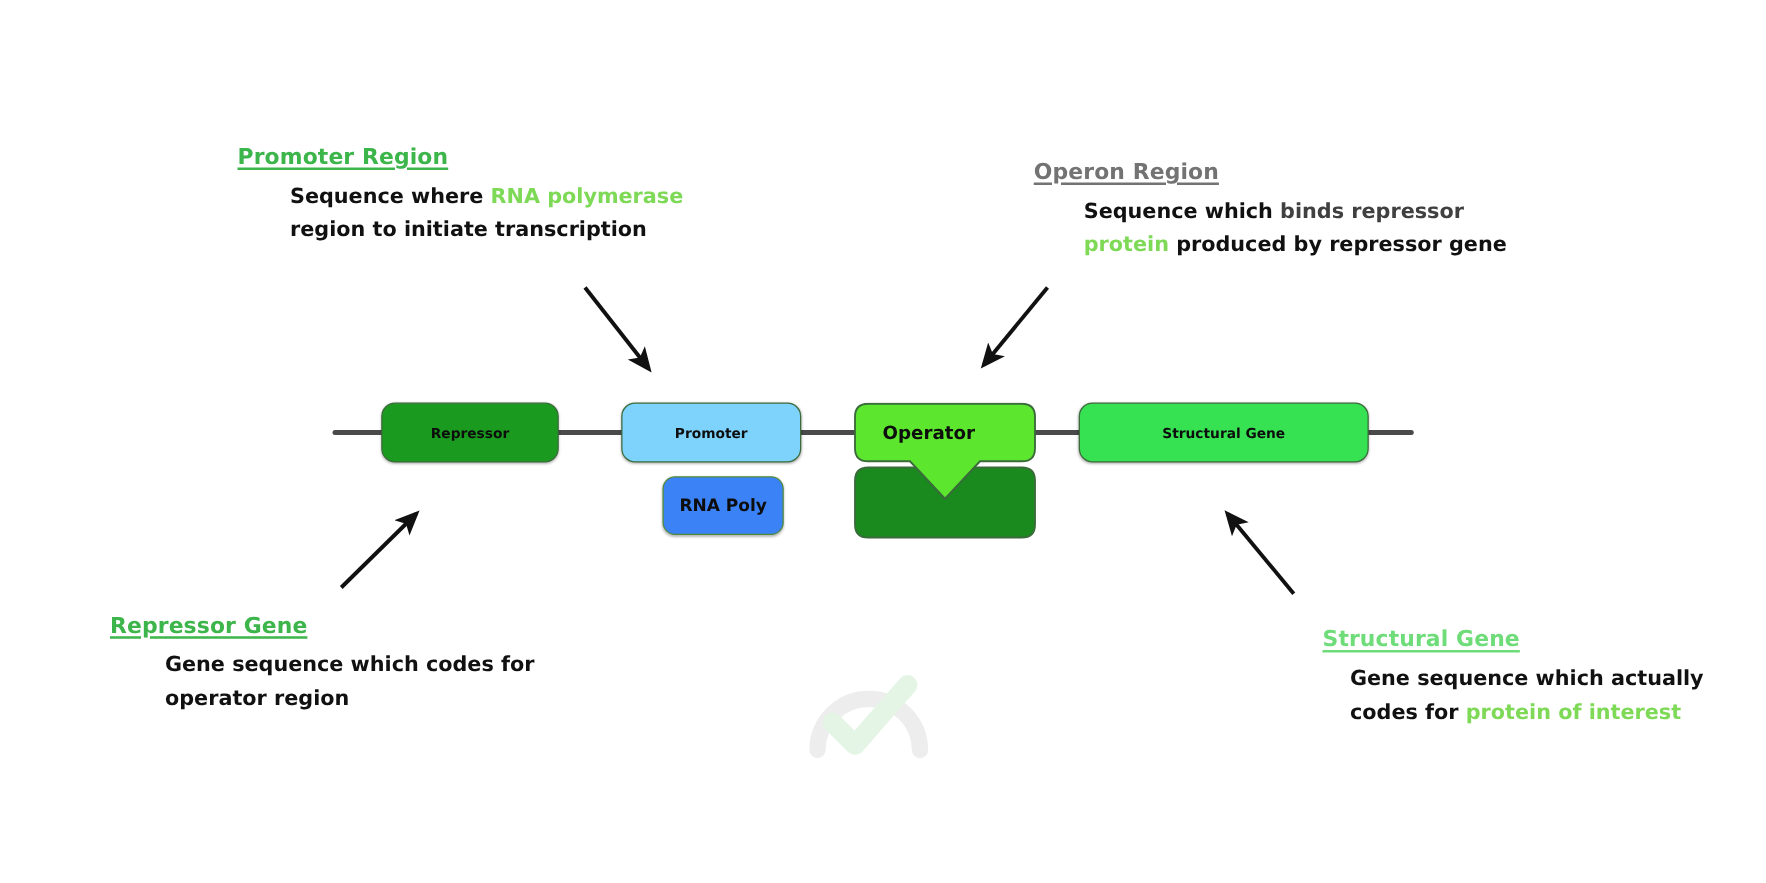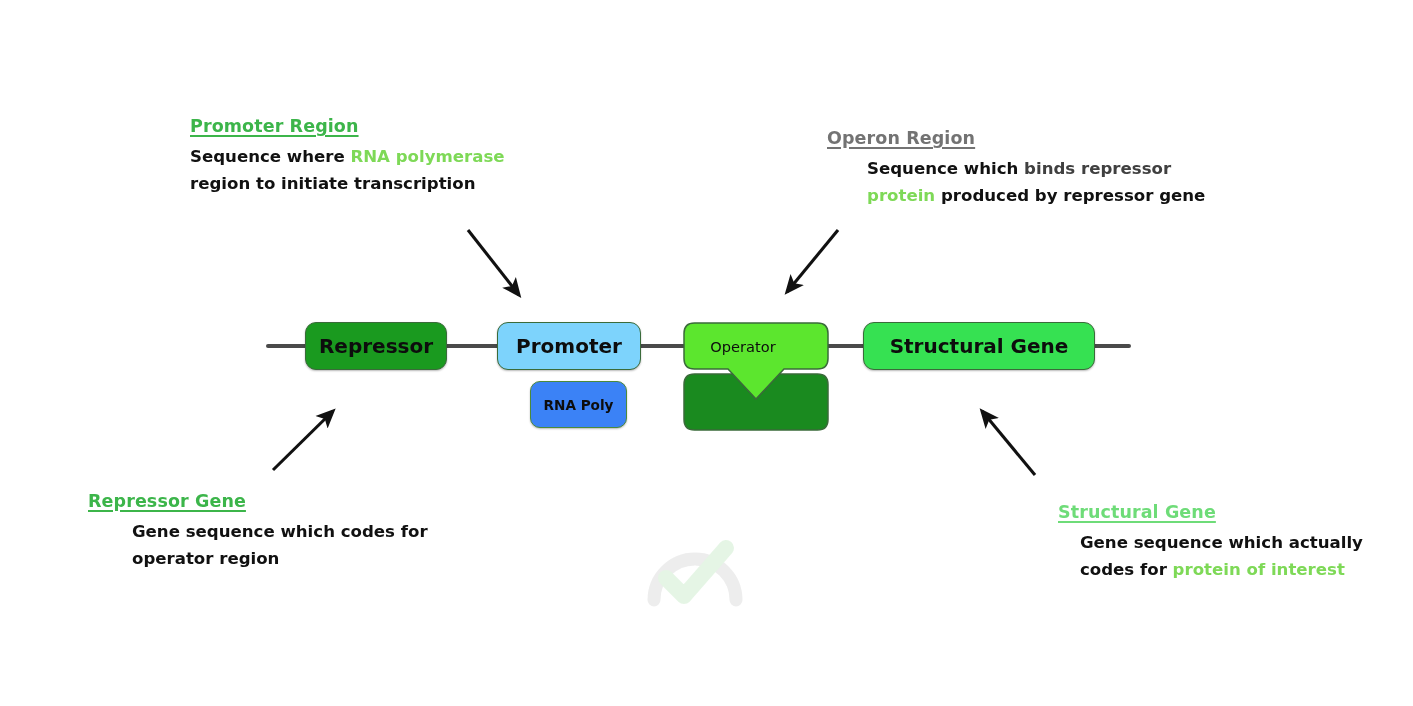--- a/index.html
+++ b/index.html
@@ -14,56 +14,56 @@
   .note-head{
     font-weight:700;font-size:17.5px;letter-spacing:.1px;
     text-decoration:underline;text-underline-offset:3px;
     text-decoration-thickness:1.6px;white-space:nowrap;
   }
   .note-body{font-weight:700;font-size:16.6px;color:#111111;line-height:26.5px;}
   .note-body .ind{display:block;}
   .hl{font-weight:700;}
 
   #note-promoter{left:190px;top:116px;}
-  #note-promoter .note-body{margin-top:8px;}
+  #note-promoter .note-body{margin-left:42px;margin-top:8px;}
   #note-operon{left:827px;top:128px;}
   #note-operon .note-body{margin-left:40px;margin-top:8px;}
   #note-repressor{left:88px;top:491px;}
   #note-repressor .note-body{margin-left:44px;margin-top:8px;}
   #note-structural{left:1058px;top:502px;}
   #note-structural .note-body{margin-left:22px;margin-top:8px;}
 
   
   .dna-line{position:absolute;height:4px;background:#4a4a4a;border-radius:2px;}
 
   .gene-box{
     position:absolute;border-radius:11px;
     display:flex;align-items:center;justify-content:center;
-    font-weight:700;font-size:20px;color:#0d0d0d;
+    font-weight:700;font-size:11px;color:#0d0d0d;
     box-sizing:border-box;
     box-shadow:0 1px 2px rgba(0,0,0,.28);
   }
 
   #box-repressor{left:305px;top:322px;width:142px;height:48px;
       background:#1a9a1f;border:1.5px solid #3a6b3a;}
   #box-promoter{left:497px;top:322px;width:144px;height:48px;
       background:#7dd3fc;border:1.5px solid #3a6b3a;}
   #box-structural{left:863px;top:322px;width:232px;height:48px;
       background:#36e152;border:1.5px solid #3a6b3a;}
 
   #box-rnapoly{left:530px;top:381px;width:97px;height:47px;
       background:#3b82f6;border:1.5px solid #4d8a3a;
       border-radius:10px;font-size:13.6px;}
 
   
   #operator-group{position:absolute;left:683px;top:322px;width:146px;height:110px;}
   #operator-shape{position:absolute;left:0;top:0;width:146px;height:110px;}
   #operator-label{position:absolute;left:0;top:0;width:120px;height:48px;
       display:flex;align-items:center;justify-content:center;
-      font-weight:400;font-size:14.6px;color:#0d0d0d;pointer-events:none;}
+      font-weight:700;font-size:14.6px;color:#0d0d0d;pointer-events:none;}
 
   
   .arrow-layer{position:absolute;left:0;top:0;width:1413px;height:706px;
       pointer-events:none;}
 
   
   #watermark{position:absolute;left:640px;top:538px;width:110px;height:72px;opacity:.5;}
 </style>
 </head>
 <body>

